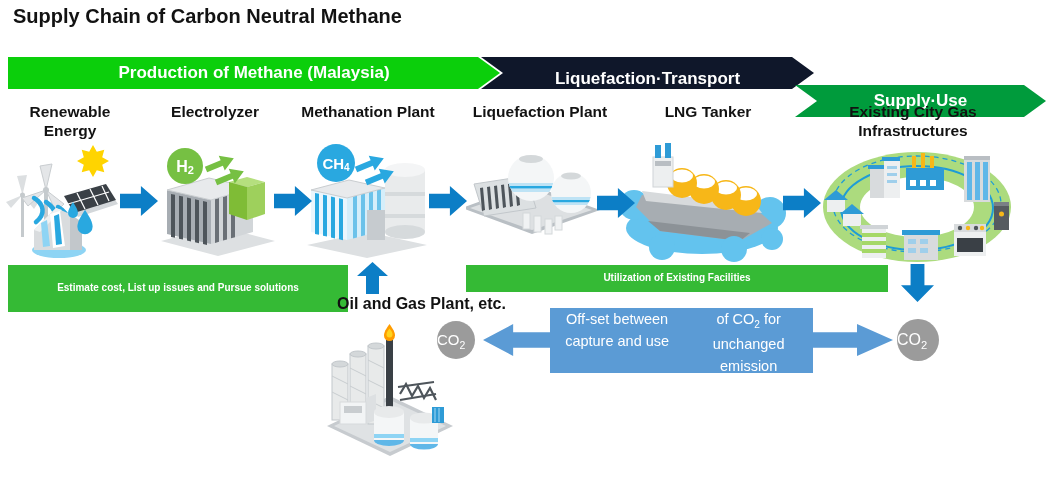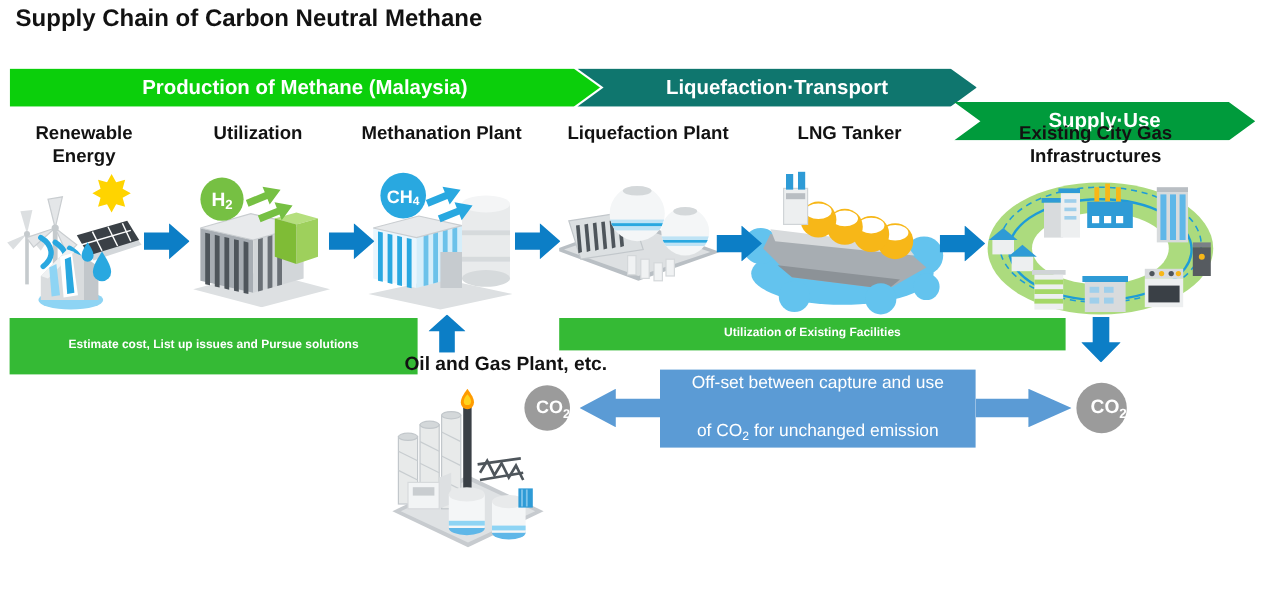--- a/index.html
+++ b/index.html
@@ -3,38 +3,38 @@
 <meta charset="utf-8">
 <style>
   html,body { margin:0; padding:0; background:#fff; font-family:"Liberation Sans", sans-serif; }
   .canvas { position:relative; width:1052px; height:498px; background:#fff; overflow:hidden; }
   .title { position:absolute; left:13px; top:5px; font-size:20px; font-weight:bold; color:#121212;text-align:center; }
   .banner { position:absolute; top:57px; height:32px; display:flex; align-items:center; justify-content:center;
             color:#fff; font-weight:bold; font-size:17px; }
   .banner.point  { clip-path: polygon(0 0, calc(100% - 22px) 0, 100% 50%, calc(100% - 22px) 100%, 0 100%); }
   .banner.chev   { clip-path: polygon(0 0, calc(100% - 22px) 0, 100% 50%, calc(100% - 22px) 100%, 0 100%, 22px 50%); }
   .b1 { left:8px;   width:492px; background:#0BCF0B; }
-  .b2 { left:481px; width:333px; background:#0f766e; }
+  .b2 { left:481px; width:333px; background:#0f172a;align-items:flex-end; }
   .b3 { left:795px; width:251px; background:#009B3C;margin-top:28px; }
   .stage-label { position:absolute; top:103px; text-align:center; font-weight:bold; font-size:15.5px;
                  color:#121212; line-height:1.2; }
   .icon { position:absolute; }
   .block-arrow { position:absolute; background:#0C7EC6; }
   .ar { clip-path: polygon(0 26%, 55% 26%, 55% 0, 100% 50%, 55% 100%, 55% 74%, 0 74%); }
   .al { clip-path: polygon(100% 26%, 45% 26%, 45% 0, 0 50%, 45% 100%, 45% 74%, 100% 74%); }
   .au { clip-path: polygon(50% 0, 100% 44%, 71% 44%, 71% 100%, 29% 100%, 29% 44%, 0 44%); }
   .ad { clip-path: polygon(50% 100%, 100% 56%, 71% 56%, 71% 0, 29% 0, 29% 56%, 0 56%); }
   .lightblue { background:#5B9BD5; }
   .note { position:absolute; background:#35BA35; color:#fff; font-weight:bold; display:flex;
           align-items:center; justify-content:center; text-align:center; font-size:10px; line-height:1.25; }
   .offset { position:absolute; left:550px; top:308px; width:263px; height:65px; background:#5B9BD5;
             color:#fff; text-align:center; font-size:14.5px; line-height:1.55;
-            display:flex; flex-direction:column; justify-content:space-between; }
-  .co2 { position:absolute; background:#9B9B9B; border-radius:50%; color:#fff; font-weight:bold;
-         text-align:right; font-size:15px; }
+            display:flex; flex-direction:row; justify-content:center; }
+  .co2 { position:absolute; background:#9B9B9B; border-radius:50%; color:#fff; font-weight:normal;
+         text-align:left; font-size:15px; }
   .oil-label { position:absolute; left:337px; top:295px; font-weight:bold; font-size:16px; color:#121212; white-space:nowrap; }
   sub { font-size:70%; }
 </style>
 </head>
 <body>
 
 <div class="canvas">
 
   <div class="title">Supply Chain of Carbon Neutral Methane</div>
 
@@ -42,21 +42,21 @@
     <span>Production of Methane (Malaysia)</span>
   </div>
   <div class="banner chev b2">
     <span>Liquefaction·Transport</span>
   </div>
   <div class="banner chev b3">
     <span>Supply·Use</span>
   </div>
 
   <div class="stage-label" style="left:15px;  width:110px;">Renewable Energy</div>
-  <div class="stage-label" style="left:155px; width:120px;">Utilization</div>
+  <div class="stage-label" style="left:155px; width:120px;">Electrolyzer</div>
   <div class="stage-label" style="left:283px; width:170px;">Methanation Plant</div>
   <div class="stage-label" style="left:455px; width:170px;">Liquefaction Plant</div>
   <div class="stage-label" style="left:648px; width:120px;">LNG Tanker</div>
   <div class="stage-label" style="left:833px; width:160px;">Existing City Gas Infrastructures</div>
 
   <svg class="icon" style="left:4px; top:142px;" width="126" height="118" viewBox="0 0 126 118">
     <g>
       <rect x="17" y="52" width="3" height="43" fill="#C5CACD"></rect>
       <g fill="#DCDFE1">
         <polygon points="18.5,53 23,33 13,34"></polygon>

